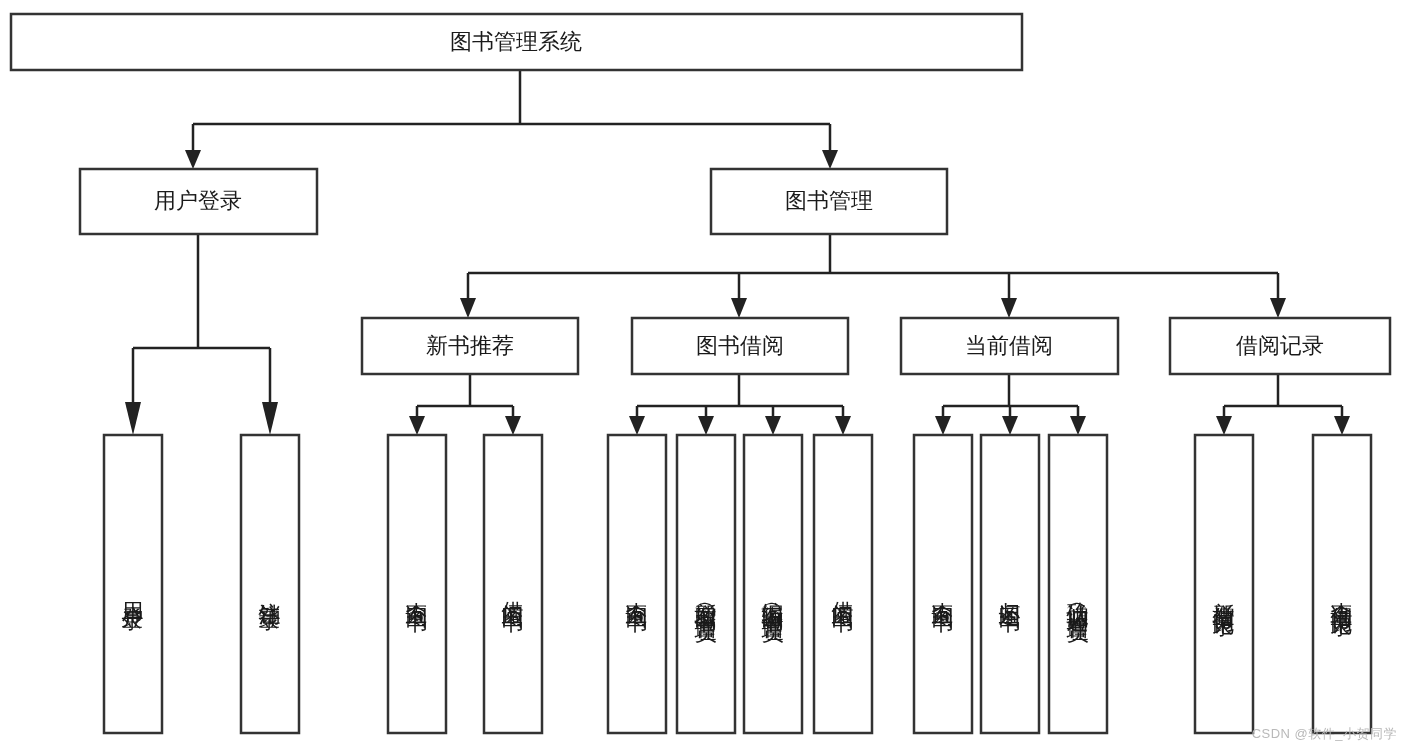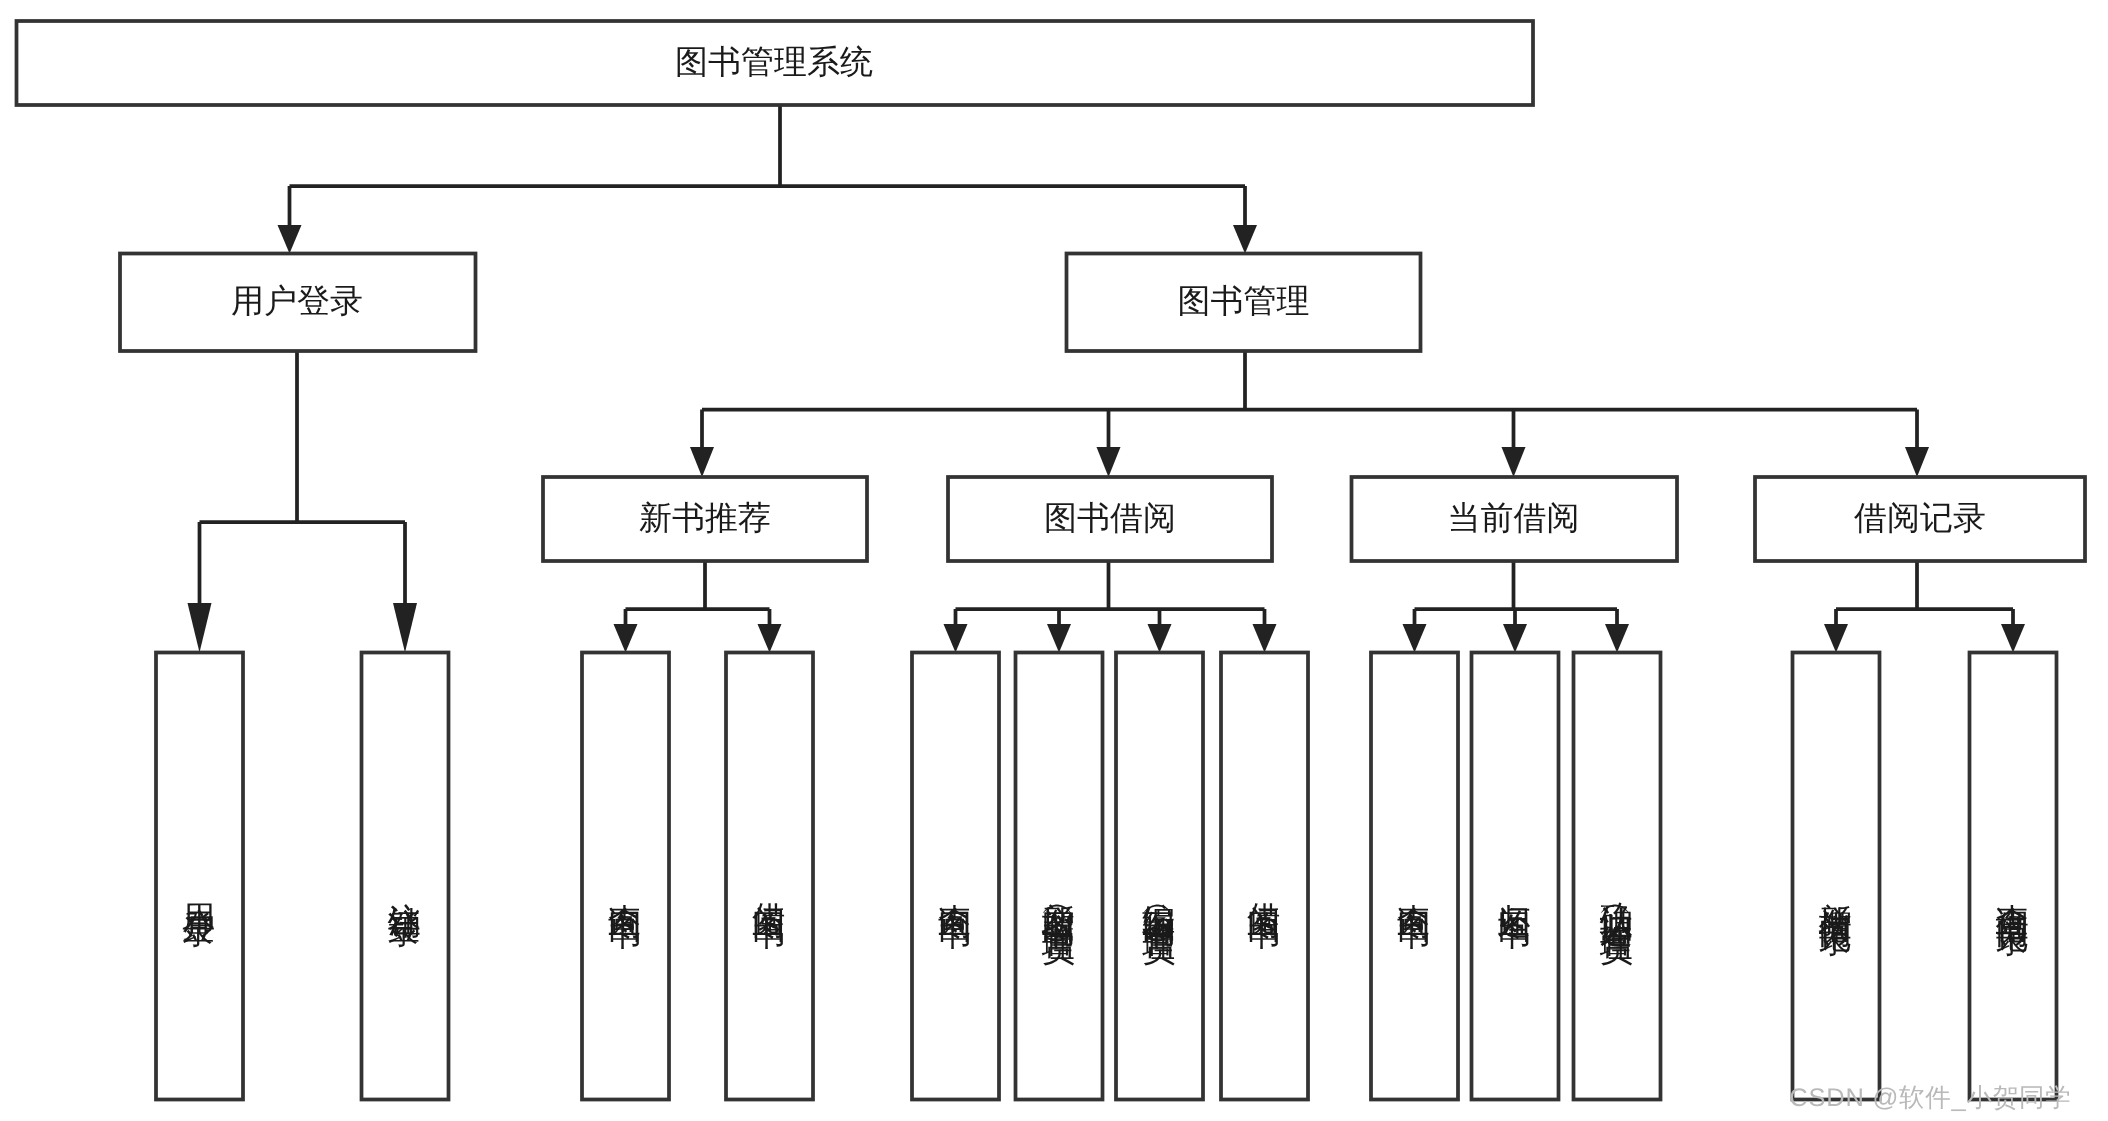--- a/index.html
+++ b/index.html
@@ -51,24 +51,24 @@
     stroke: #222222;
     stroke-width: 2.5;
     fill: none;
   }
   .arrow-head {
     fill: #222222;
     stroke: none;
   }
   .watermark {
     position: absolute;
-    right: 24px;
+    right: 8px;
     bottom: 4px;
     font-family: "Liberation Sans", "DejaVu Sans", sans-serif;
-    font-size: 17px;
+    font-size: 13px;
     color: #b9b9b9;
     white-space: nowrap;
     letter-spacing: 0.5px;
   }
 </style>
 </head>
 <body>
 
 <div id="diagram-root">
 

